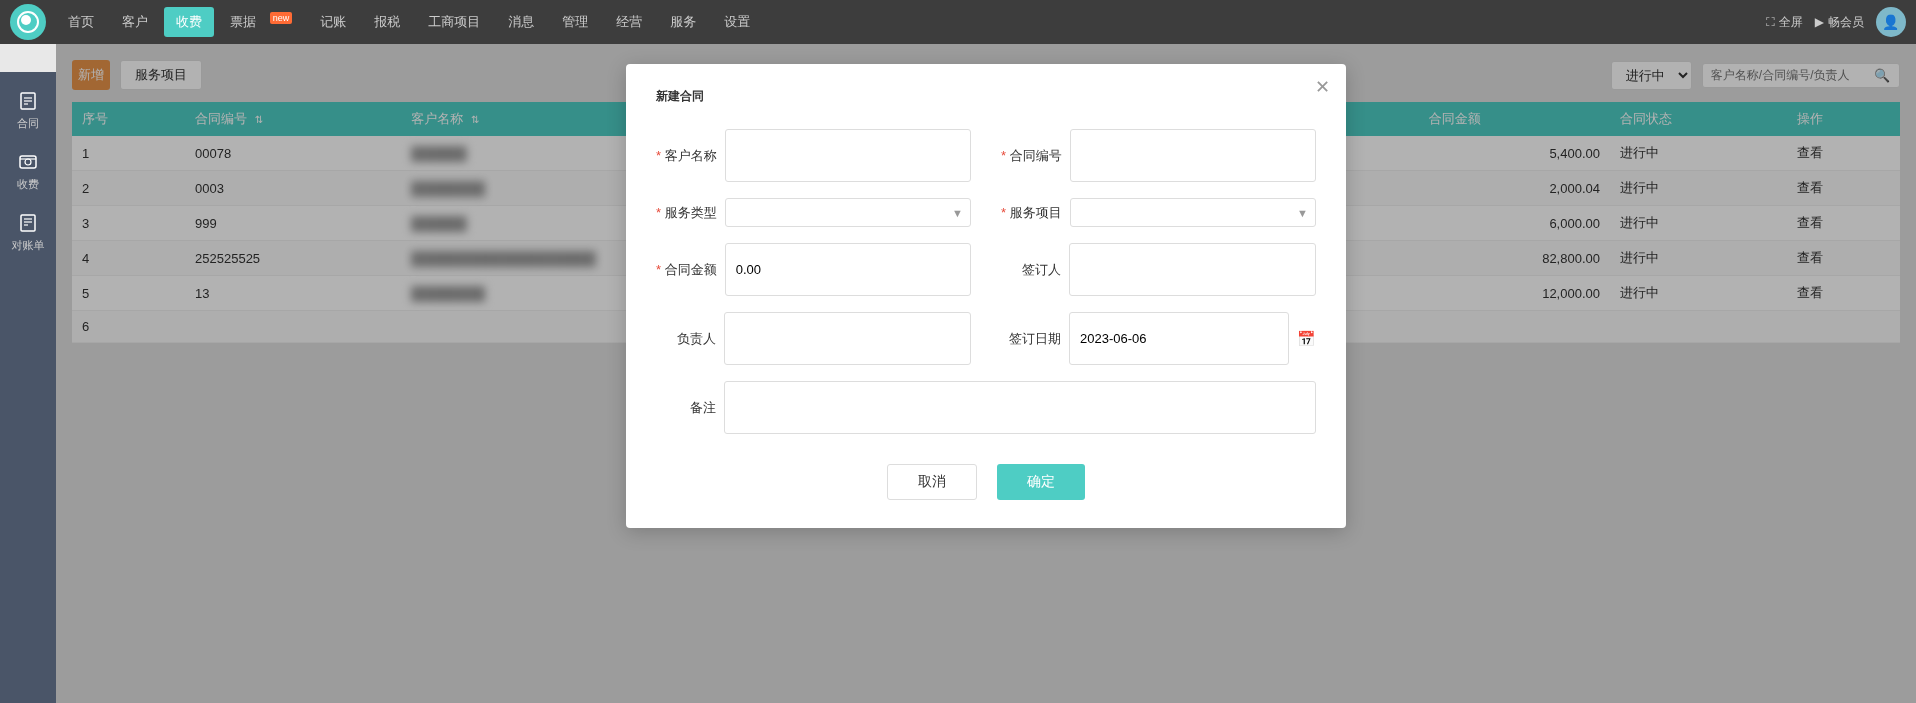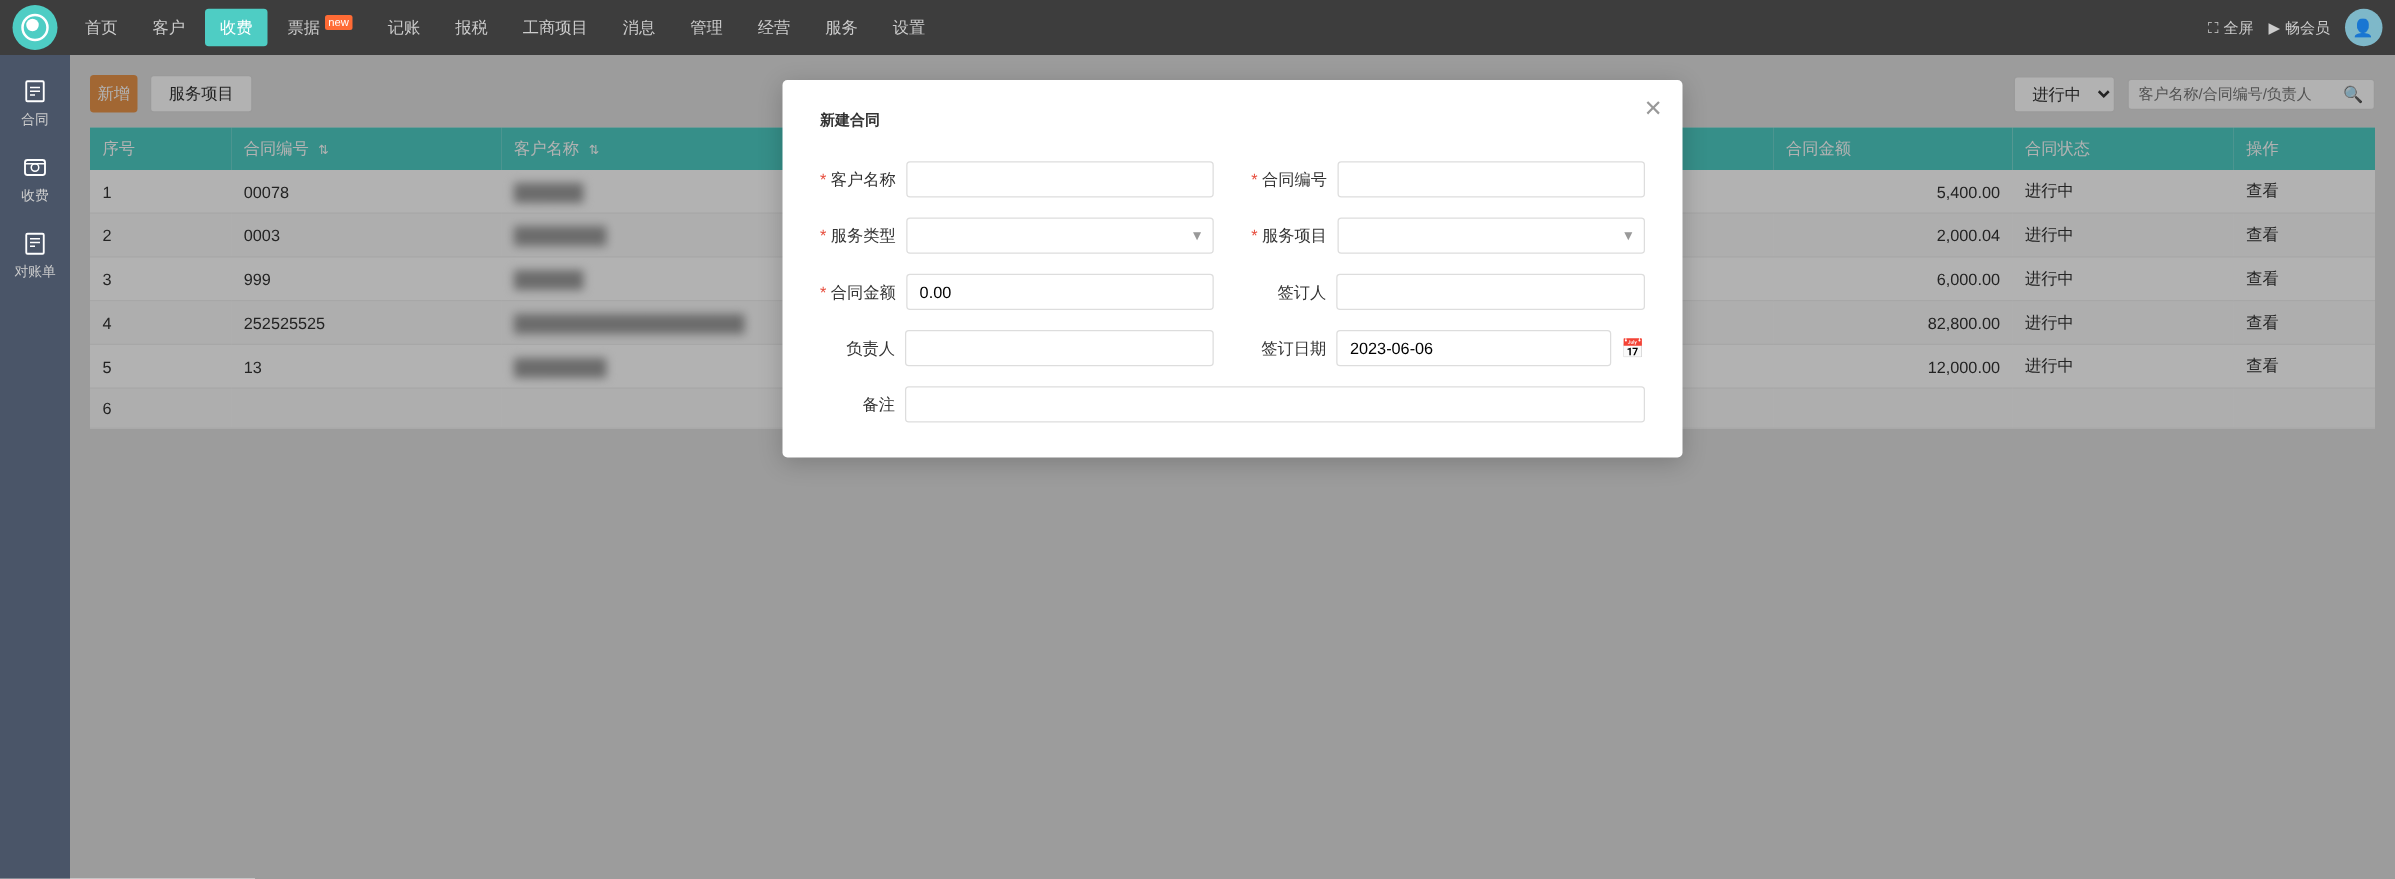--- a/index.html
+++ b/index.html
@@ -49,21 +49,21 @@
     .nav-item.active {
       background: #4ecdc4;
       color: white;
     }
     .nav-item .badge-new {
       background: #ff6b35;
       color: white;
       font-size: 9px;
       padding: 1px 3px;
       border-radius: 2px;
-      margin-left: 0;
+      margin-left: 10px;
       vertical-align: super;
     }
     .nav-right {
       display: flex; align-items: center; gap: 12px; margin-left: auto;
     }
     .nav-right-btn {
       color: #ccc;
       font-size: 12px;
       cursor: pointer;
       display: flex; align-items: center; gap: 4px;
@@ -86,20 +86,21 @@
     
     .sidebar {
       width: 56px;
       background: #4a5568;
       display: flex;
       flex-direction: column;
       align-items: center;
       padding-top: 10px;
       gap: 4px;
       flex-shrink: 0;
+      margin-top: 28px;
     }
     .sidebar-item {
       width: 100%;
       display: flex;
       flex-direction: column;
       align-items: center;
       padding: 8px 4px;
       color: #ccc;
       cursor: pointer;
       font-size: 11px;
@@ -258,21 +259,21 @@
       text-align: right;
     }
     .form-label.required::before {
       content: '* ';
       color: #e74c3c;
     }
     .form-input {
       flex: 1;
       border: 1px solid #ddd;
       border-radius: 3px;
-      padding: 6px 10px;
+      padding: 18px 10px;
       font-size: 13px;
       outline: none;
     }
     .form-select-wrap {
       flex: 1;
       position: relative;
     }
     .form-select {
       width: 100%;
       border: 1px solid #ddd;
@@ -555,17 +556,21 @@
             <input class="form-input" type="text" value="2023-06-06" style="">
             <span class="calendar-icon">📅</span>
           </div>
 
           <div class="form-row form-full-row">
             <span class="form-label">备注</span>
             <input class="form-input" type="text" style="">
           </div>
         </div>
 
+        <div class="modal-footer">
+          <button class="btn-cancel">取消</button>
+          <button class="btn-confirm">确定</button>
+        </div>
       </div>
     </div>
 
   </div>
 </div>
 
 </body></html>

